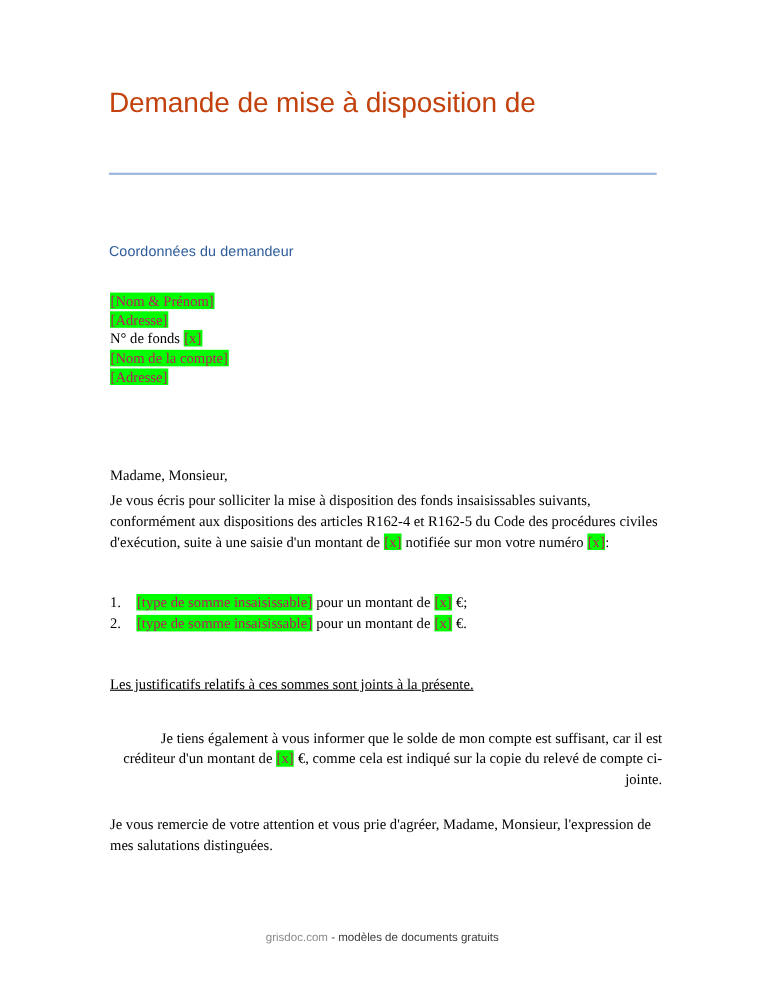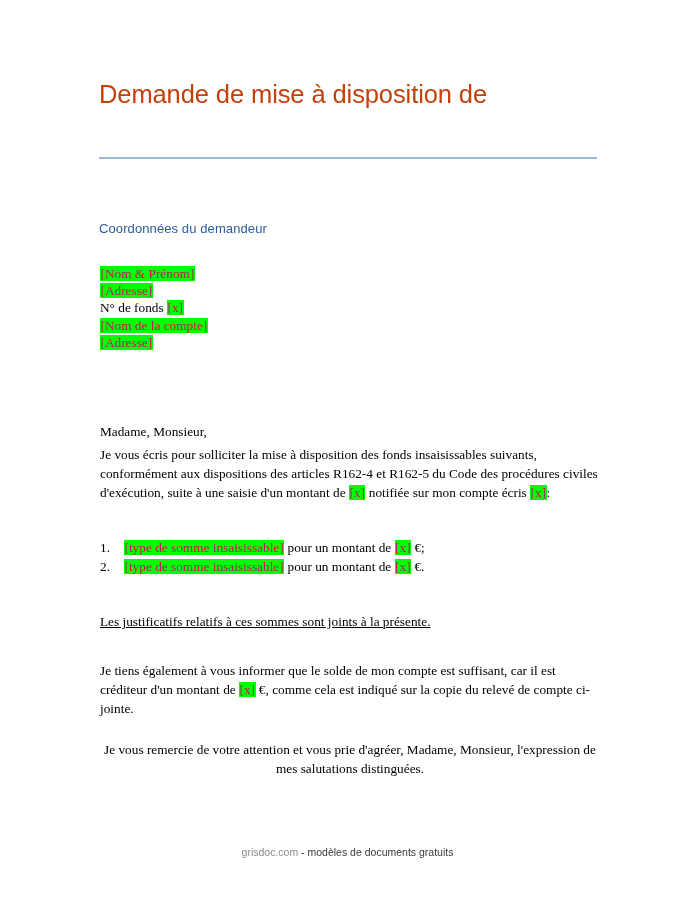--- a/index.html
+++ b/index.html
@@ -82,22 +82,22 @@
   }
   .coords .line {
     white-space: nowrap;
     line-height: 17.2px;
   }
 
   
   .salutation { top: 390px; width: 460px; margin-top: 32px; }
   .para-1     { top: 445px; width: 500px; }
   .para-2     { top: 612px; width: 500px; text-decoration: underline; }
-  .para-3     { top: 661px; width: 502px; }
-  .para-4     { top: 740px; width: 500px; text-align: center; }
+  .para-3     { top: 661px; width: 502px; text-align: right; }
+  .para-4     { top: 740px; width: 500px; }
 
   
   .item-list {
     position: absolute;
     left: 100px;
     top: 538px;
     width: 470px;
     font-size: 13.3px;
     line-height: 19.2px;
   }
@@ -151,21 +151,21 @@
       <span class="hl">[Nom de la compte]</span>
     </div>
     <div class="line">
       <span class="hl">[Adresse]</span>
     </div>
   </div>
 
   <div class="body-text salutation">Madame, Monsieur,</div>
 
   <div class="body-text para-1">
-    <span>Je vous écris pour solliciter la mise à disposition des fonds insaisissables suivants, conformément aux dispositions des articles R162-4 et R162-5 du Code des procédures civiles d'exécution, suite à une saisie d'un montant de </span><span class="hl">[x]</span><span> notifiée sur mon compte écris </span><span class="hl">[x]</span><span>:</span>
+    <span>Je vous écris pour solliciter la mise à disposition des fonds insaisissables suivants, conformément aux dispositions des articles R162-4 et R162-5 du Code des procédures civiles d'exécution, suite à une saisie d'un montant de </span><span class="hl">[x]</span><span> notifiée sur mon votre numéro </span><span class="hl">[x]</span><span>:</span>
   </div>
 
   <div class="item-list">
     <div class="list-row">
       <span class="list-marker">1.</span>
       <span class="list-body"><span class="hl">[type de somme insaisissable]</span><span> pour un montant de </span><span class="hl">[x]</span><span> €;</span></span>
     </div>
     <div class="list-row">
       <span class="list-marker">2.</span>
       <span class="list-body"><span class="hl">[type de somme insaisissable]</span><span> pour un montant de </span><span class="hl">[x]</span><span> €.</span></span>

